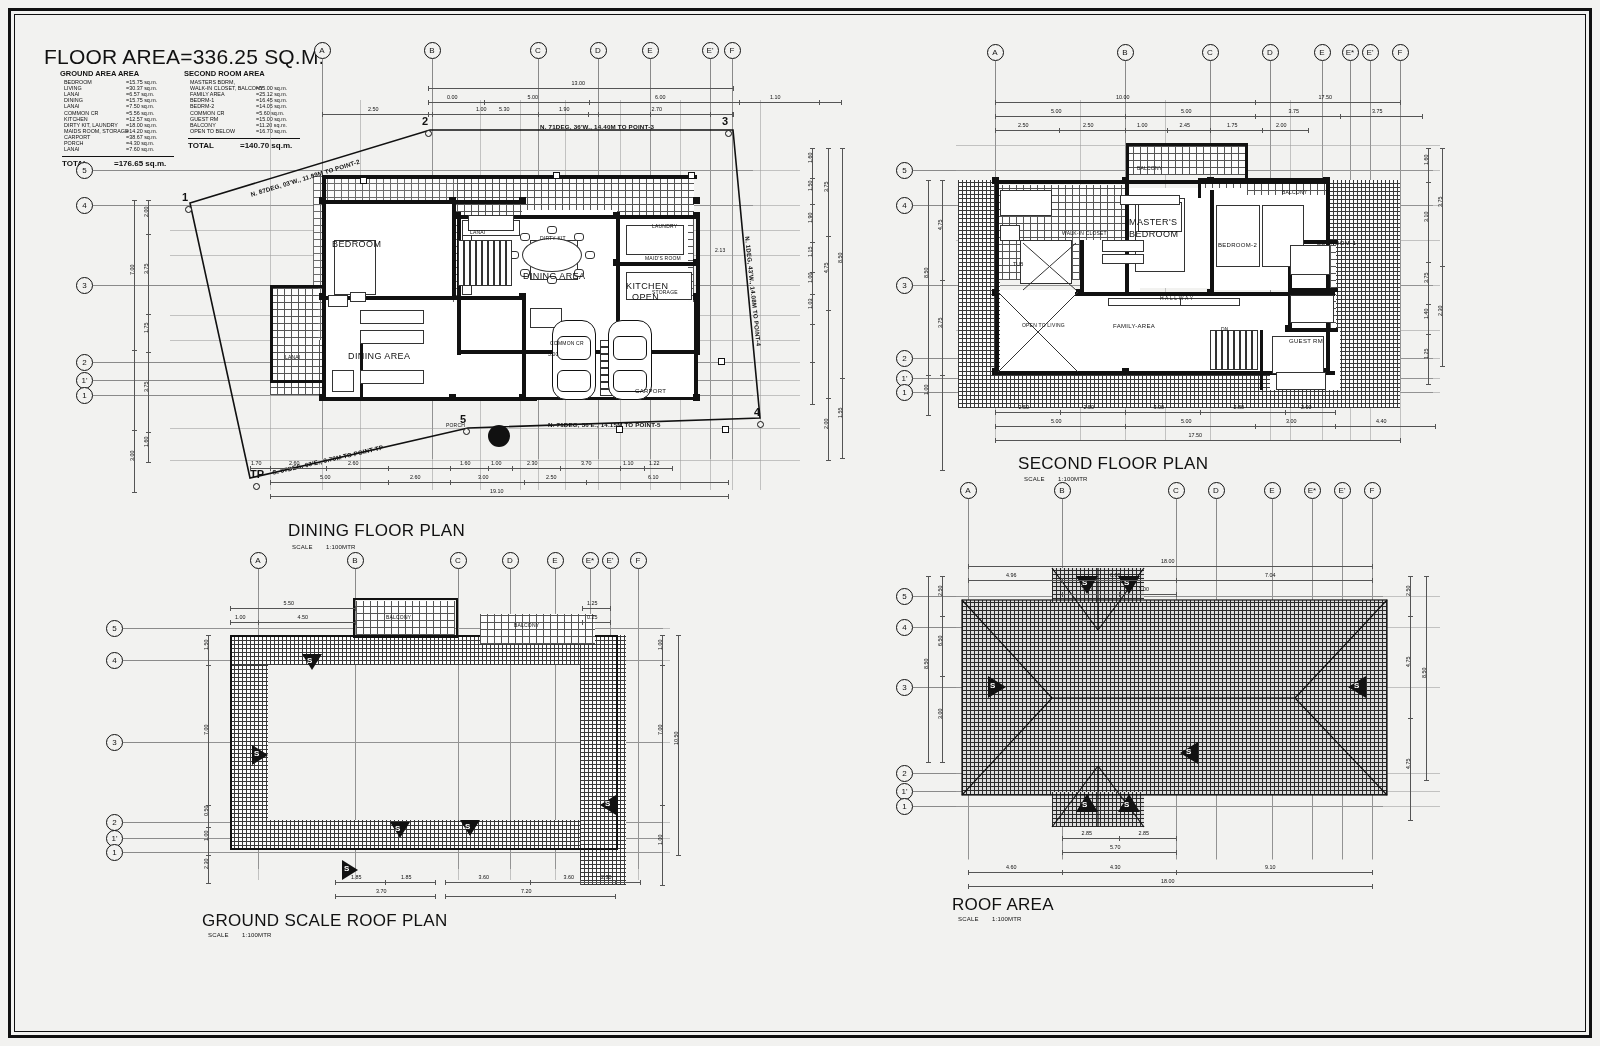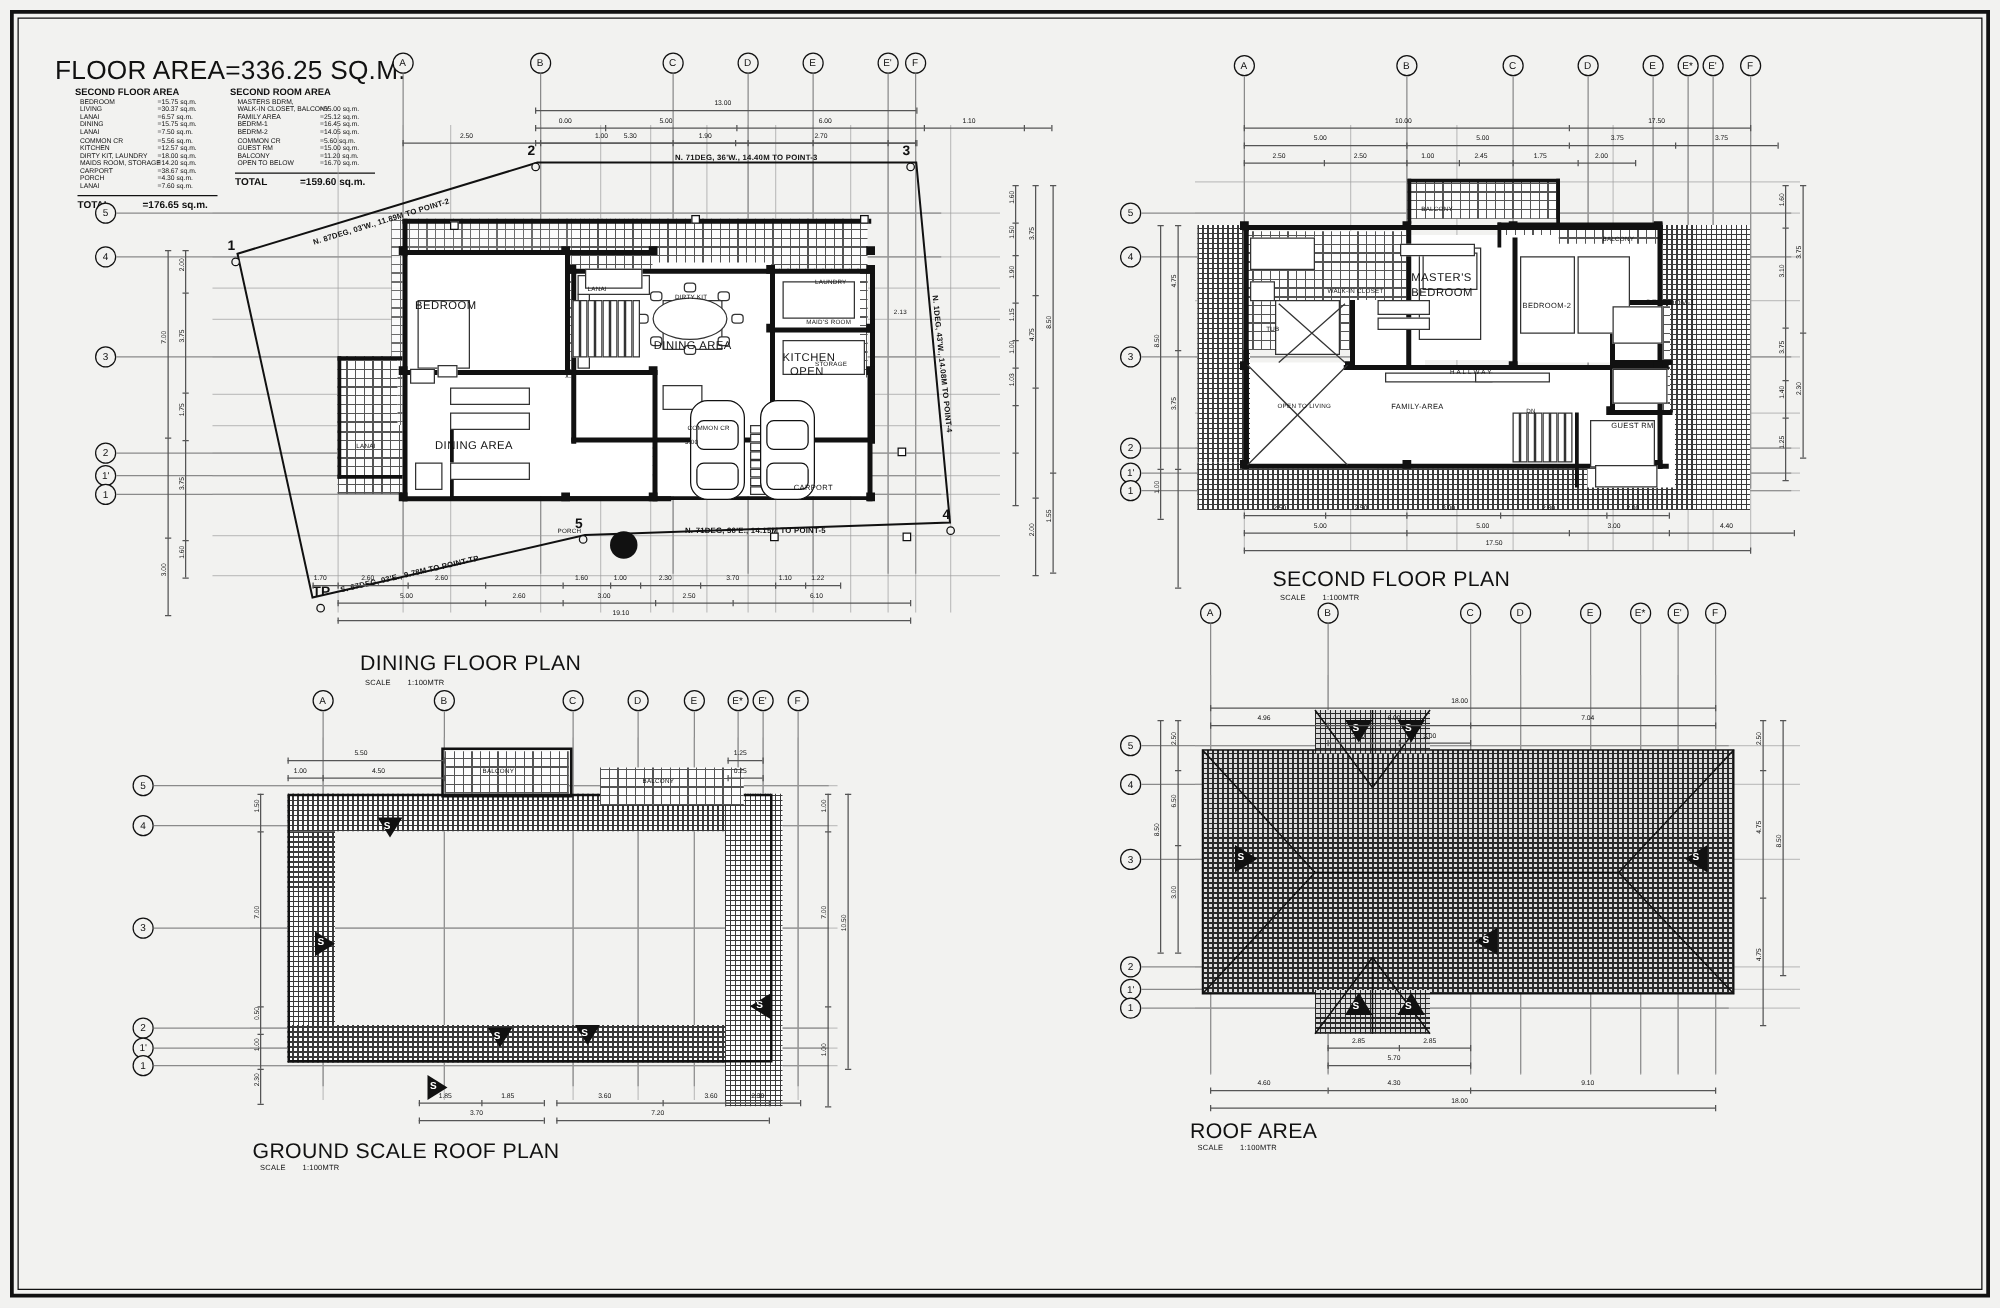--- a/index.html
+++ b/index.html
@@ -102,21 +102,21 @@
 </head>
 <body>
 
 <div id="sheet">
   <div class="border-outer"></div>
   <div class="border-inner"></div>
 
   <div class="t title-big" style="left:44px; top:46px;">FLOOR AREA=336.25 SQ.M.</div>
 
   <div class="abs" id="sched-ground" style="left:52px; top:70px; width:130px;">
-    <div class="t sched-h" style="left:8px; top:0px;">SECOND FLOOR AREA</div>
+    <div class="t sched-h" style="left:8px; top:0px;">GROUND AREA AREA</div>
     <div id="sched-ground-rows" style="position:absolute; left:0; top:10px;">
         <div class="t sched-r" style="left:12px; top:0px;">BEDROOM</div>
         <div class="t sched-r" style="left:74px; top:0px;">=15.75 sq.m.</div>
         <div class="t sched-r" style="left:12px; top:6.1px;">LIVING</div>
         <div class="t sched-r" style="left:74px; top:6.1px;">=30.37 sq.m.</div>
         <div class="t sched-r" style="left:12px; top:12.2px;">LANAI</div>
         <div class="t sched-r" style="left:74px; top:12.2px;">=6.57 sq.m.</div>
         <div class="t sched-r" style="left:12px; top:18.299999999999997px;">DINING</div>
         <div class="t sched-r" style="left:74px; top:18.299999999999997px;">=15.75 sq.m.</div>
         <div class="t sched-r" style="left:12px; top:24.4px;">LANAI</div>
@@ -156,21 +156,21 @@
         <div class="t sched-r" style="left:6px; top:30.5px;">COMMON CR</div>
         <div class="t sched-r" style="left:72px; top:30.5px;">=5.60 sq.m.</div>
         <div class="t sched-r" style="left:6px; top:36.599999999999994px;">GUEST RM</div>
         <div class="t sched-r" style="left:72px; top:36.599999999999994px;">=15.00 sq.m.</div>
         <div class="t sched-r" style="left:6px; top:42.699999999999996px;">BALCONY</div>
         <div class="t sched-r" style="left:72px; top:42.699999999999996px;">=11.20 sq.m.</div>
         <div class="t sched-r" style="left:6px; top:48.8px;">OPEN TO BELOW</div>
         <div class="t sched-r" style="left:72px; top:48.8px;">=16.70 sq.m.</div>
         <div class="underline-rule" style="left:4px; top:57.9px; width:112px;"></div>
         <div class="t sched-t" style="left:4px; top:61.9px;">TOTAL</div>
-        <div class="t sched-t" style="left:56px; top:61.9px;">=159.60 sq.m.</div>
+        <div class="t sched-t" style="left:56px; top:61.9px;">=140.70 sq.m.</div>
       </div>
   </div>
 
   <div class="abs" id="gfp" style="left:60px; top:40px; width:810px; height:510px;">
 
     <div id="gfp-grid-top">
         <div class="bub" style="left:253.5px; top:2px;">A</div>
         <div class="bub-line" style="left:262px; top:19px; width:1px; height:400px;"></div>
         <div class="bub" style="left:363.5px; top:2px;">B</div>
         <div class="bub-line" style="left:372px; top:19px; width:1px; height:400px;"></div>

